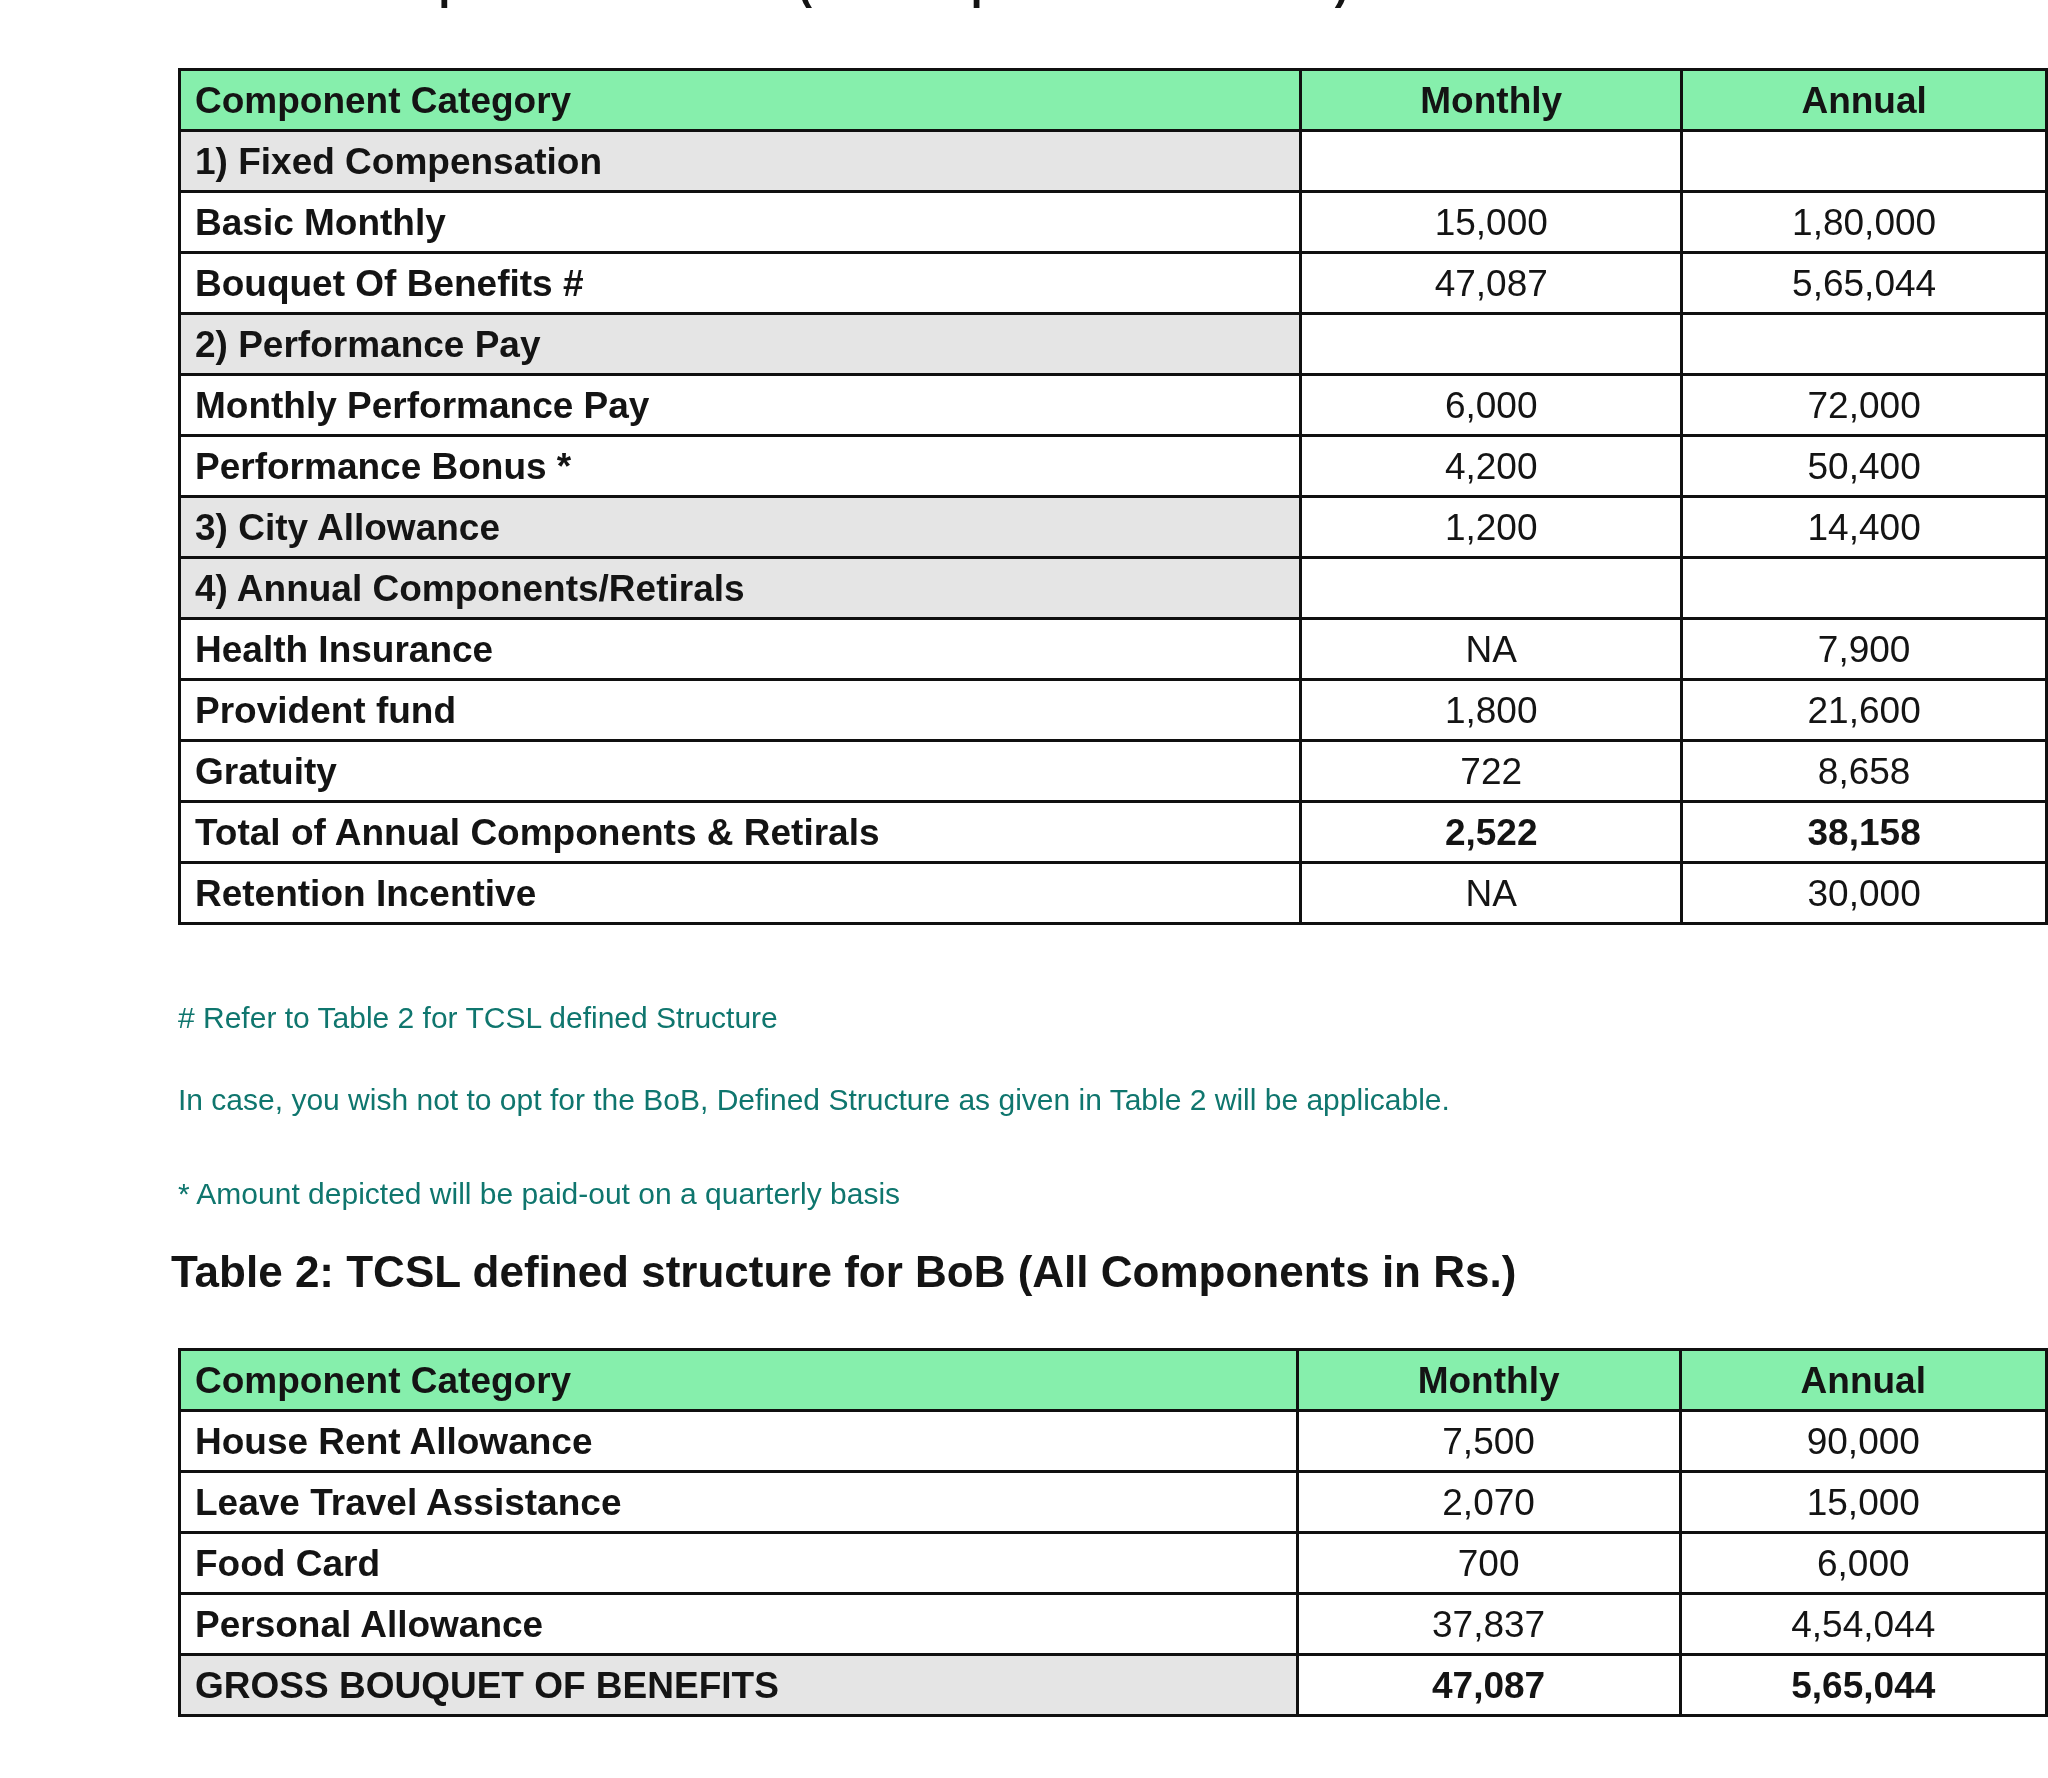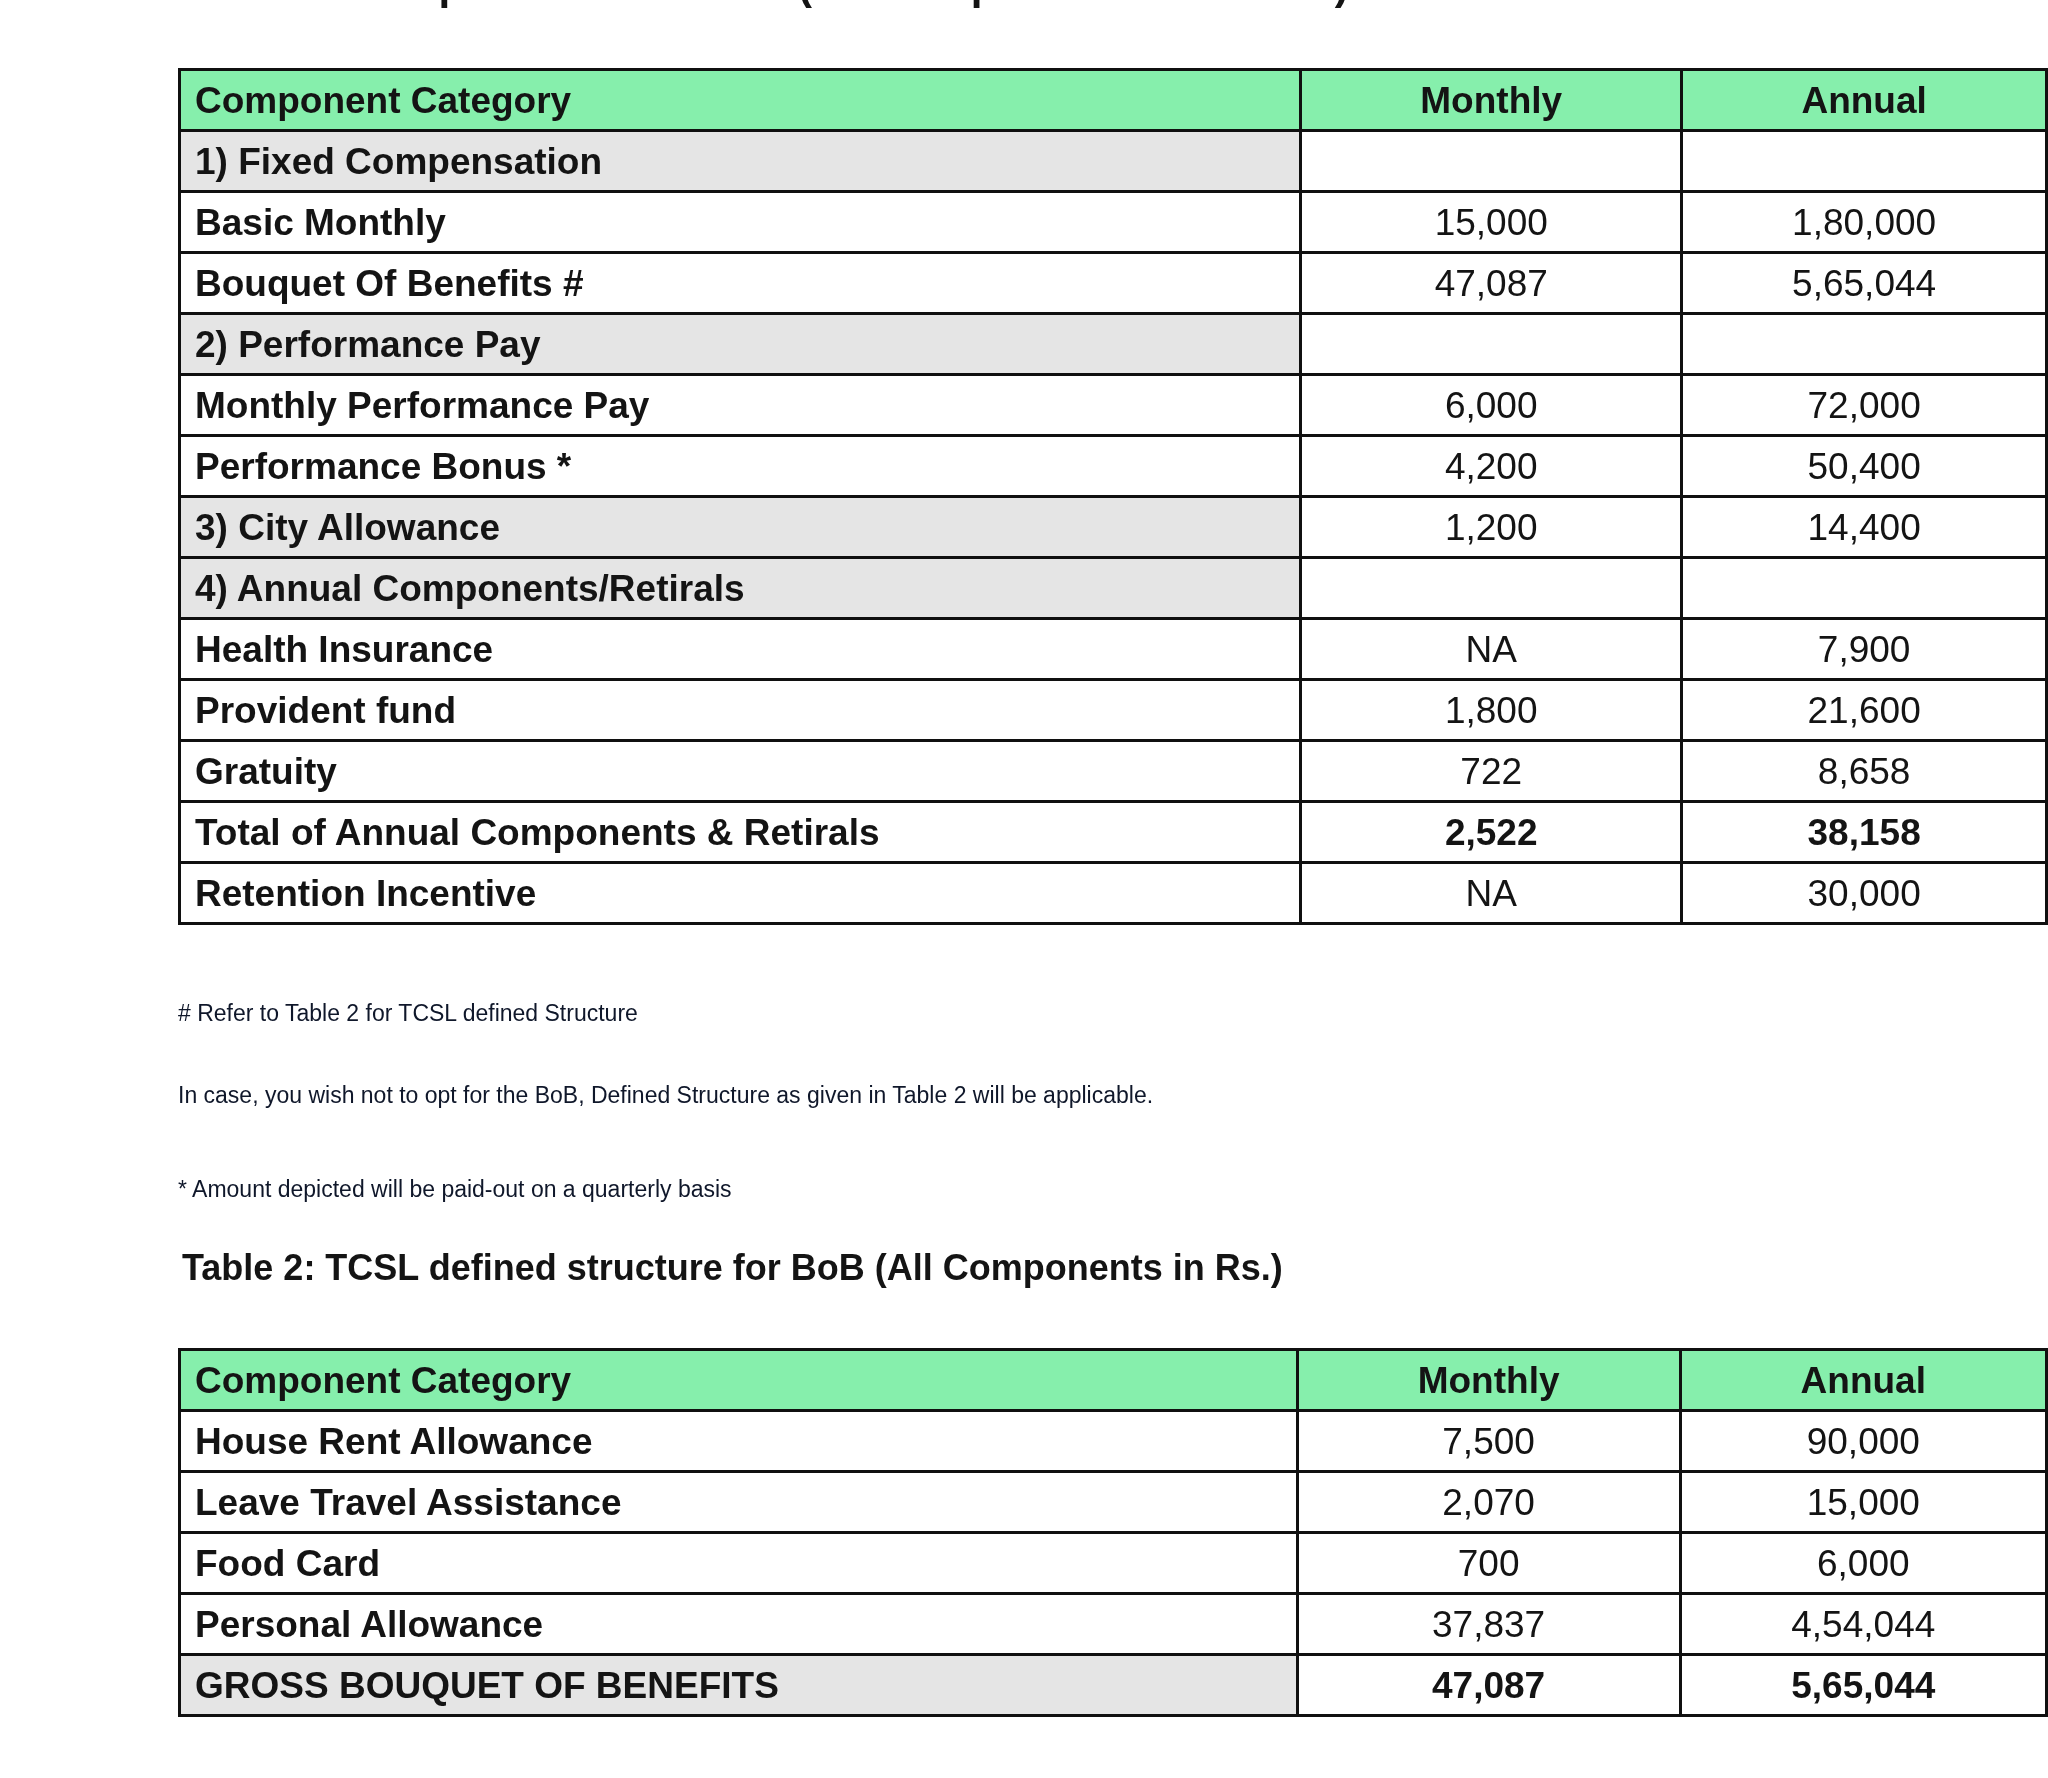--- a/index.html
+++ b/index.html
@@ -87,36 +87,36 @@
   
   .comp-table { border: 3px solid #101010; }
 
   
   .notes {
     position: absolute;
     left: 178px;
     width: 1800px;
   }
   .note-line {
-    font-size: 23px;
+    font-size: 30px;
     font-weight: normal;
-    color: #0f172a;
+    color: #0f766e;
     line-height: 1.2;
     white-space: nowrap;
   }
   .note-1 { position: absolute; top: 0px; }
   .note-2 { position: absolute; top: 82px; }
   .note-3 { position: absolute; top: 176px; }
 
   
   .table2-heading {
     position: absolute;
-    left: 182px;
+    left: 171px;
     top: 1248px;
-    font-size: 36px;
+    font-size: 44px;
     font-weight: bold;
     color: #141414;
     white-space: nowrap;
     line-height: 1.1;
   }
 </style>
 </head>
 <body>
 
 <div class="page-title-clip">

